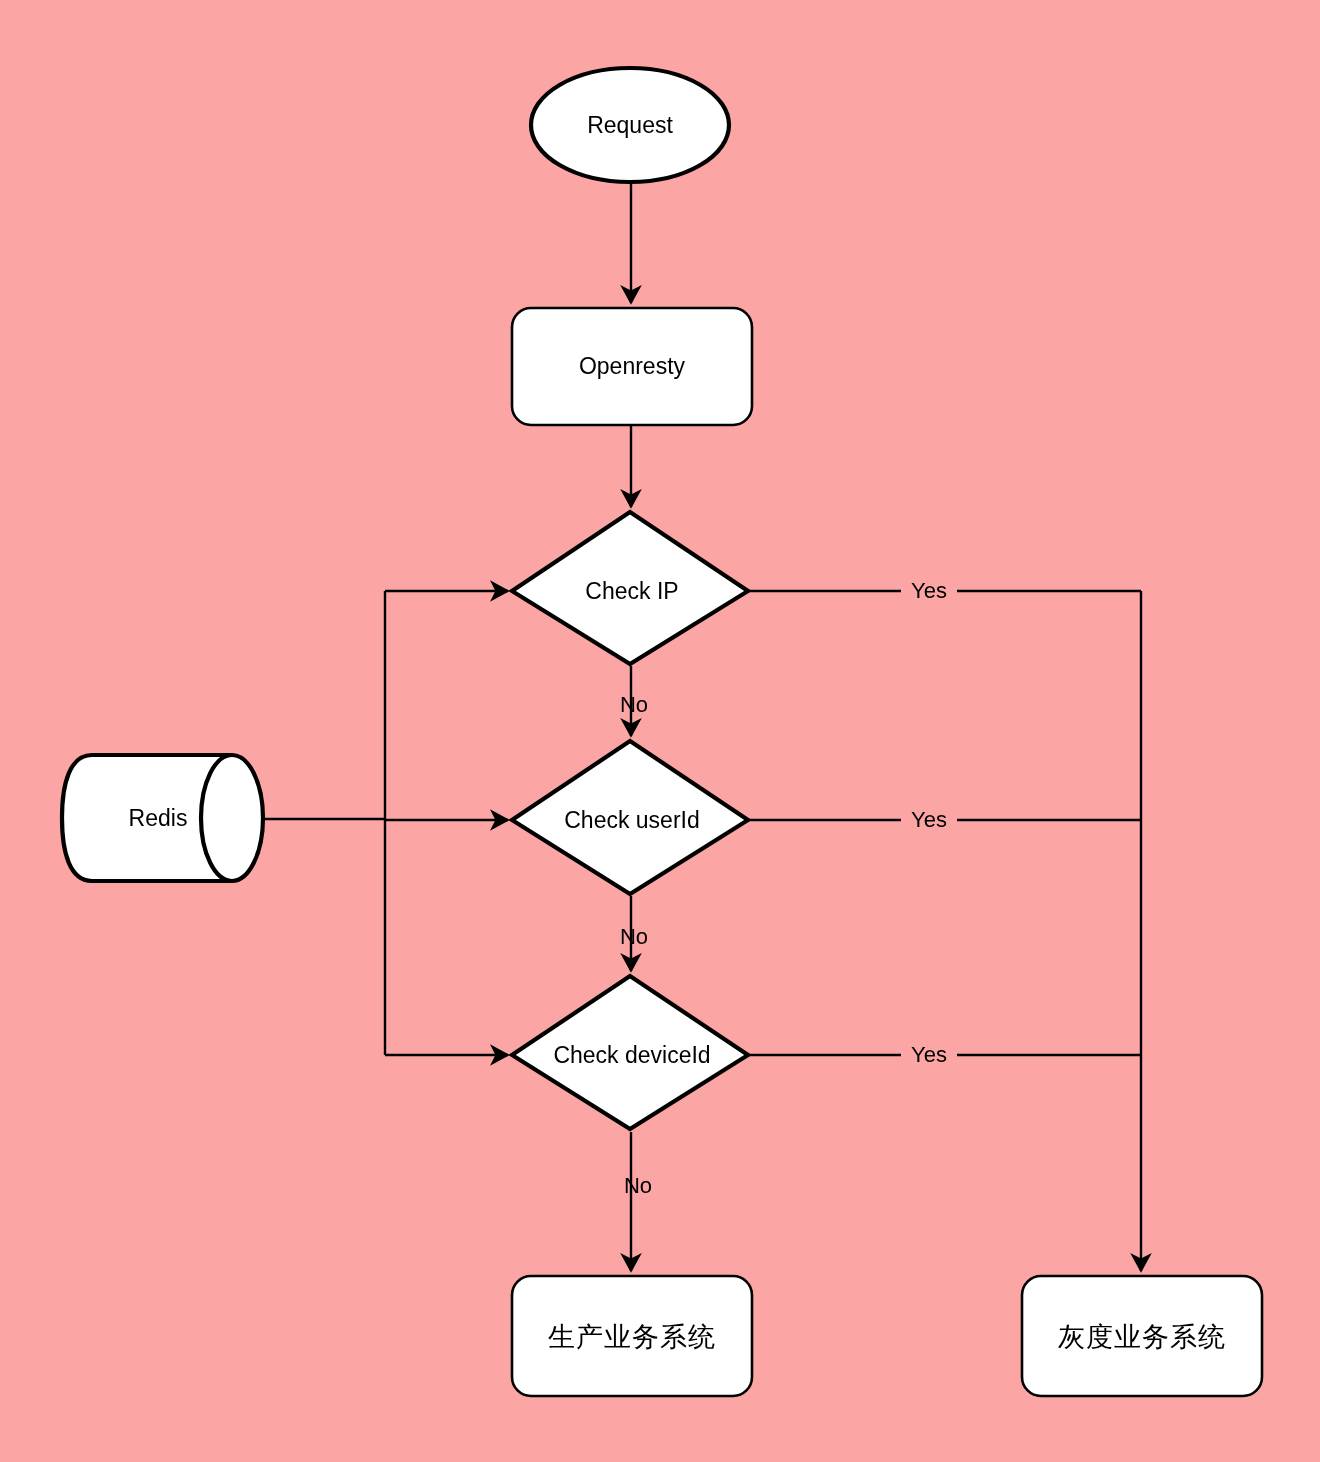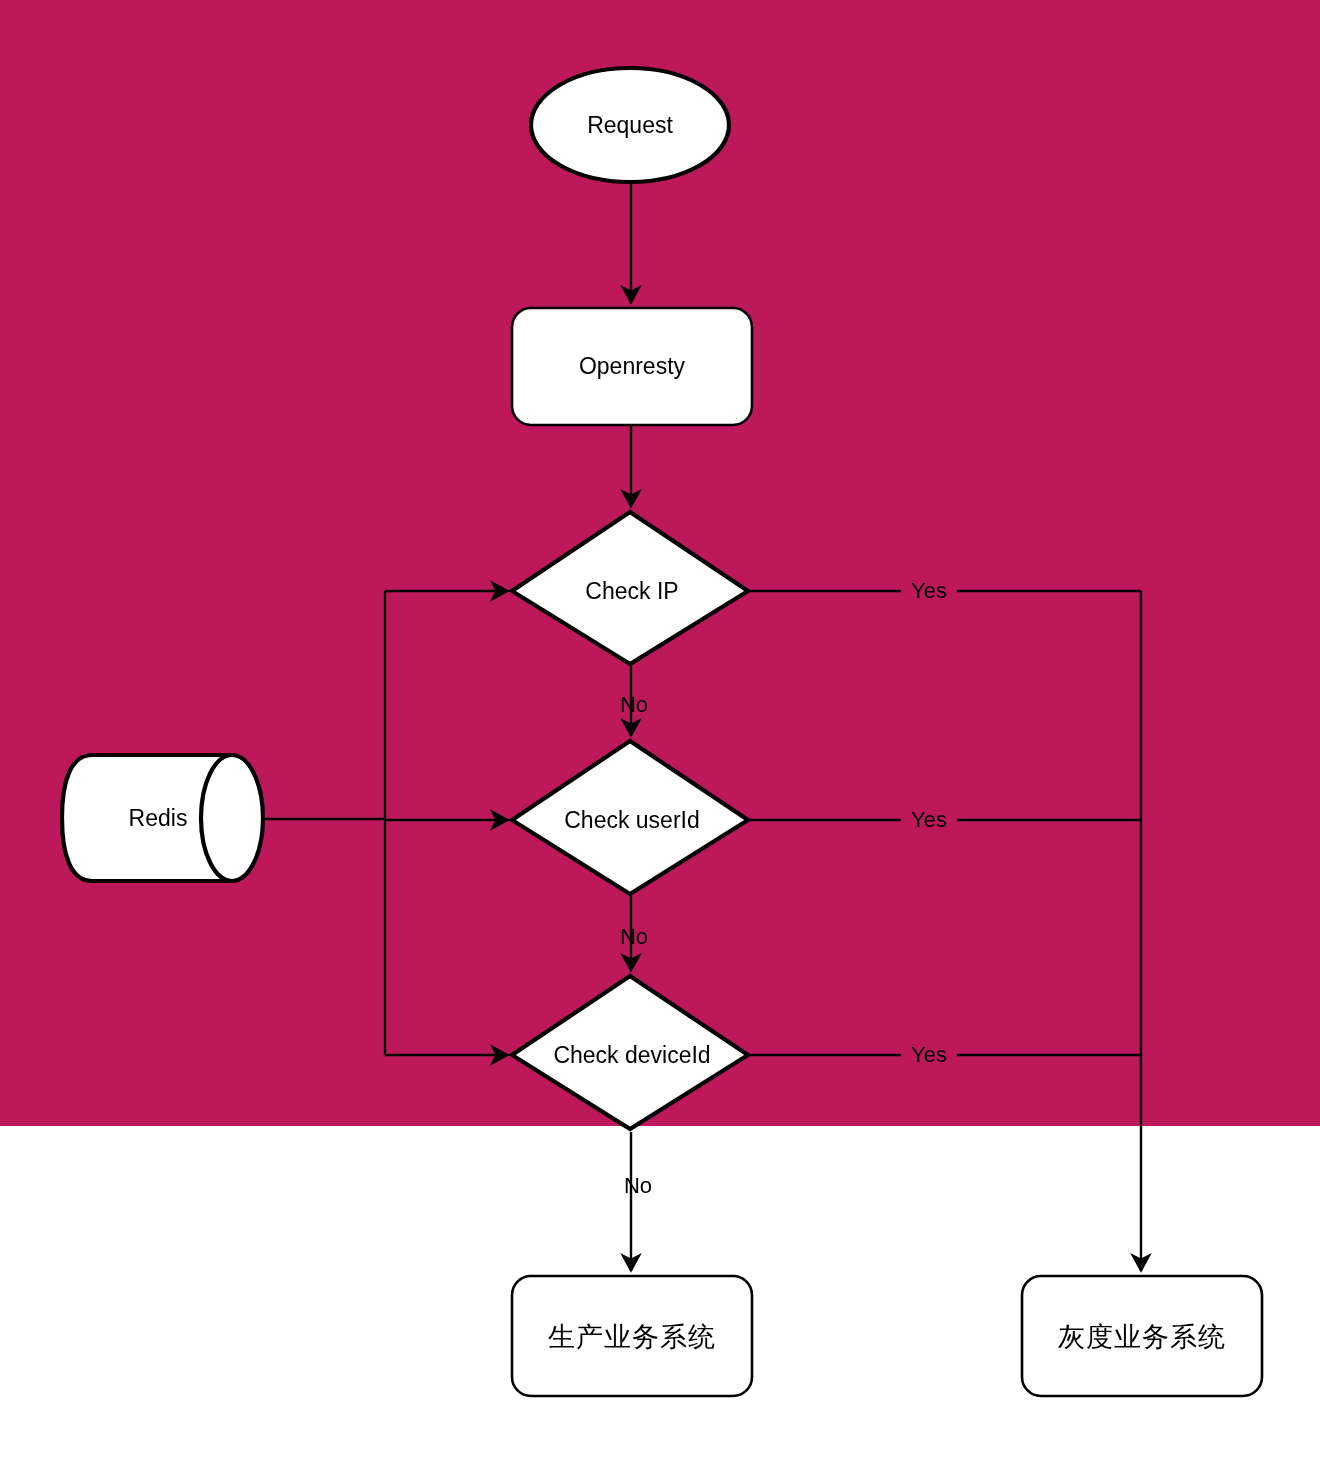--- a/index.html
+++ b/index.html
@@ -9,22 +9,22 @@
   }
   body {
     font-family: "Liberation Sans", sans-serif;
     width: 1320px;
     height: 1462px;
     overflow: hidden;
   }
   #diagram-root {
     position: relative;
     width: 1320px;
-    height: 1126px;
-    background: #be185d;
+    height: 1462px;
+    background: #fca5a5;
   }
   svg#flowchart {
     display: block;
     width: 1320px;
     height: 1462px;
   }
   .node-shape {
     fill: #ffffff;
     stroke: #000000;
   }

